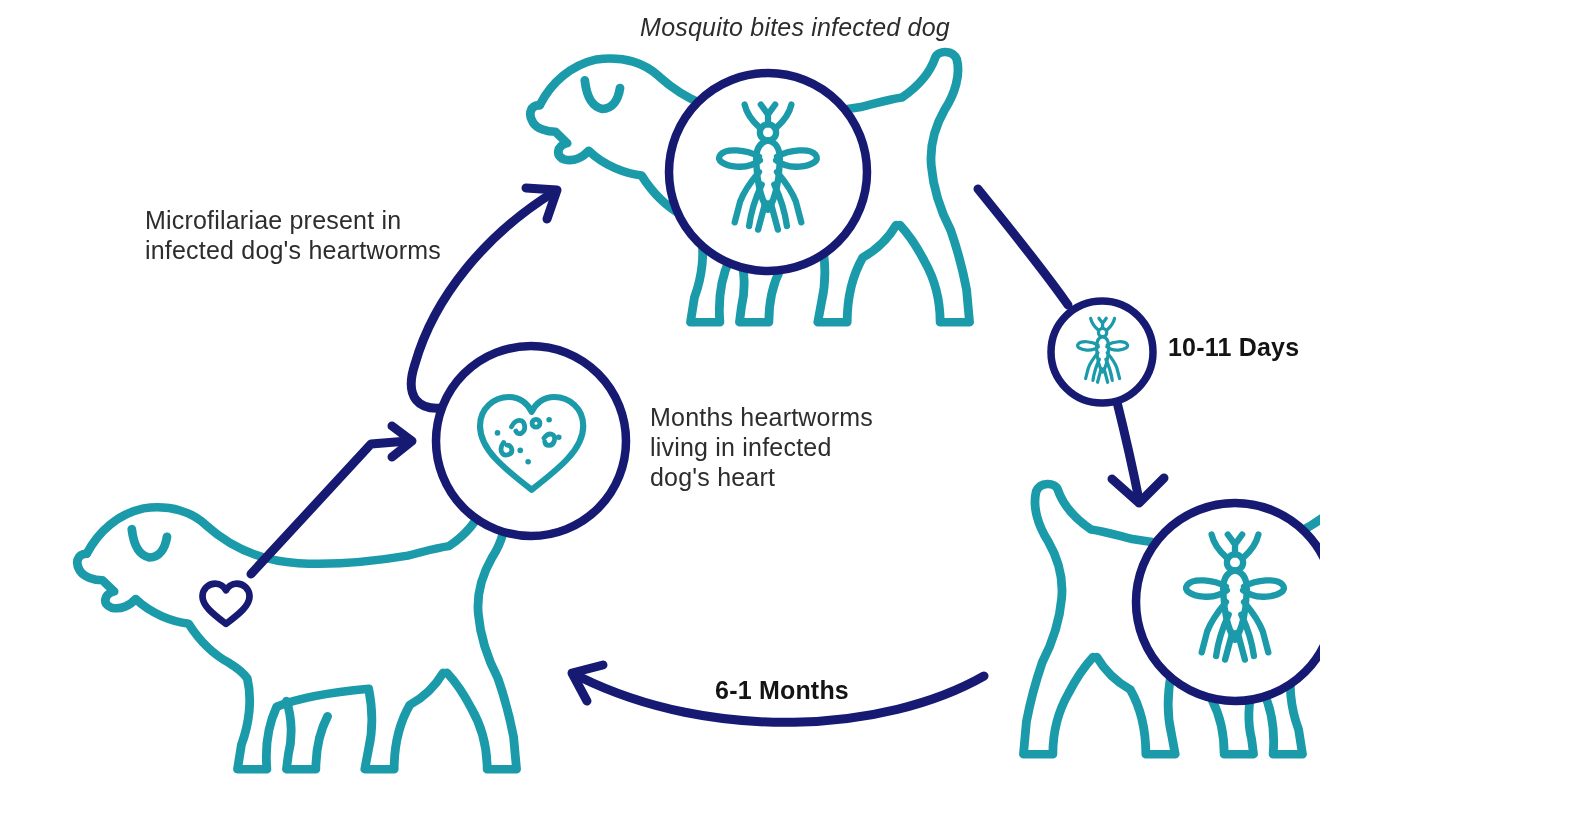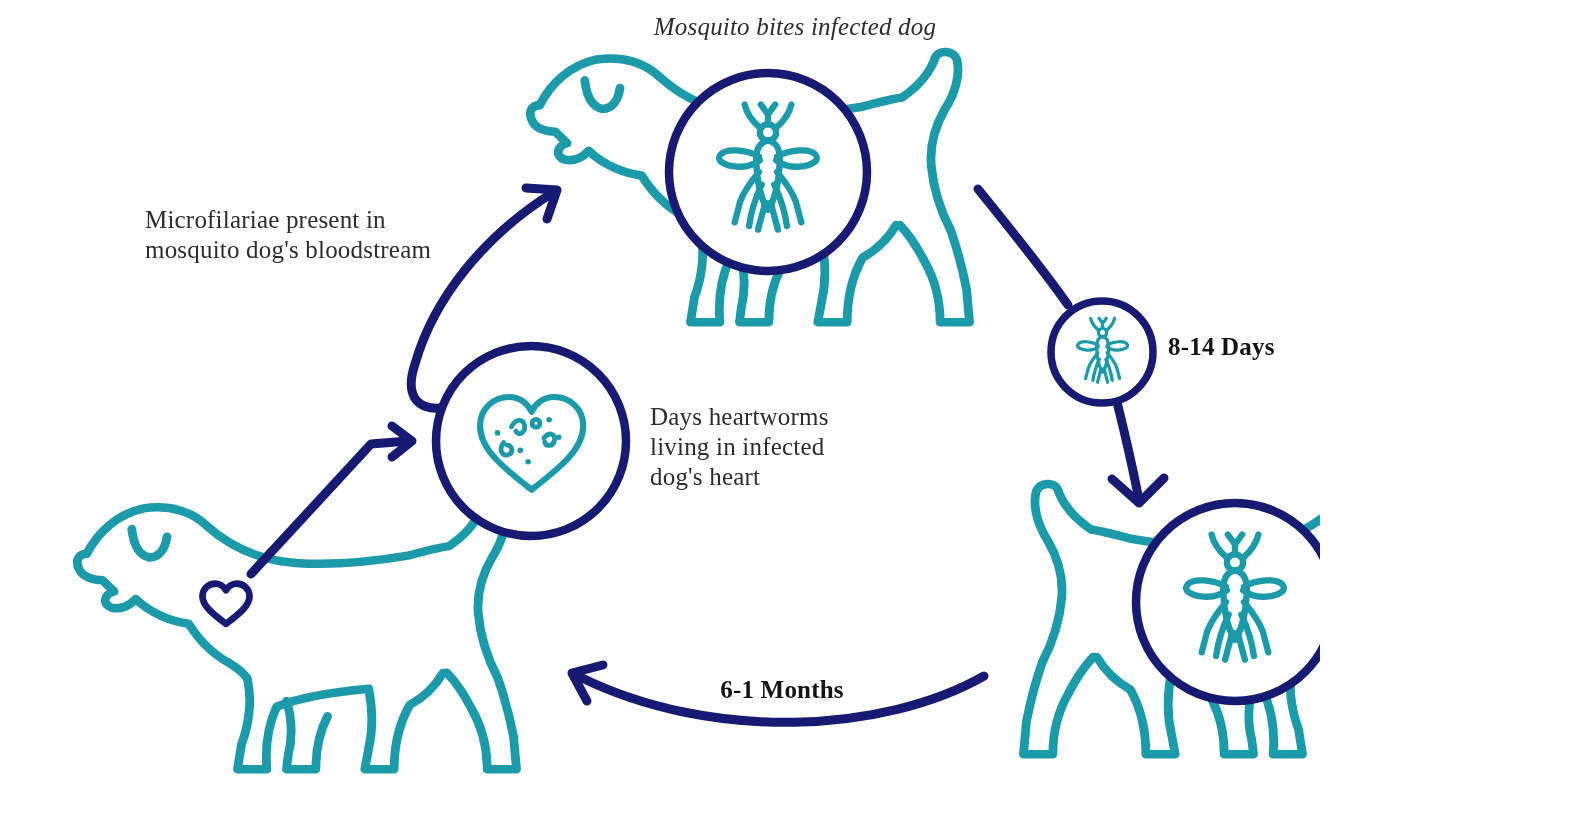--- a/index.html
+++ b/index.html
@@ -2,21 +2,21 @@
 <html style="--teal: #1b9aaa; --navy: #171a72; --text: #2d2d2d; --emphasis: #141414; --background: #ffffff;"><head>
 <meta charset="utf-8">
 <style>
   :root{
     --teal:#1b9aaa; --navy:#171a72; --text:#2d2d2d; --emphasis:#141414; --background:#ffffff;
   }
   html,body{margin:0;padding:0;background:var(--background);}
   .stage{
     position:relative;width:1320px;height:826px;overflow:hidden;
     background:var(--background);
-    font-family:Liberation Serif, serif;
+    font-family:Liberation Sans, sans-serif;
   }
   svg.canvas{position:absolute;left:0;top:0;}
   .teal{color:var(--teal);}
   .navy{color:var(--navy);}
   .label{
     position:absolute;white-space:pre-line;
     font-size:25px;line-height:30px;color:var(--text);
     letter-spacing:.2px;
   }
   .italic{font-style:italic;}
@@ -111,25 +111,25 @@
 
     <use href="#mosquito" class="teal" transform="translate(714,100) scale(0.9)"></use>
     <use href="#mosquito" class="teal" transform="translate(1075,316) scale(0.46)"></use>
     <use href="#mosquito" class="teal" transform="translate(1181,530) scale(0.9)"></use>
     <use href="#heartworms" class="teal" transform="translate(466,383) scale(0.875)"></use>
   </svg>
 
   <div class="label italic centered" style="left:795px;top:12px;">Mosquito bites infected dog</div>
 
   <div class="label" style="left:145px;top:205px;">Microfilariae present in
-mosquito dog's bloodstream</div>
+infected dog's heartworms</div>
 
-  <div class="label" style="left:650px;top:402px;">Days heartworms
+  <div class="label" style="left:650px;top:402px;">Months heartworms
 living in infected
 dog's heart</div>
 
 
-  <div class="label bold" style="left:1168px;top:332px;">8-14 Days</div>
+  <div class="label bold" style="left:1168px;top:332px;">10-11 Days</div>
 
 
   <div class="label bold centered" style="left:782px;top:675px;">6-1 Months</div>
 
 </div>
 
 </body></html>

